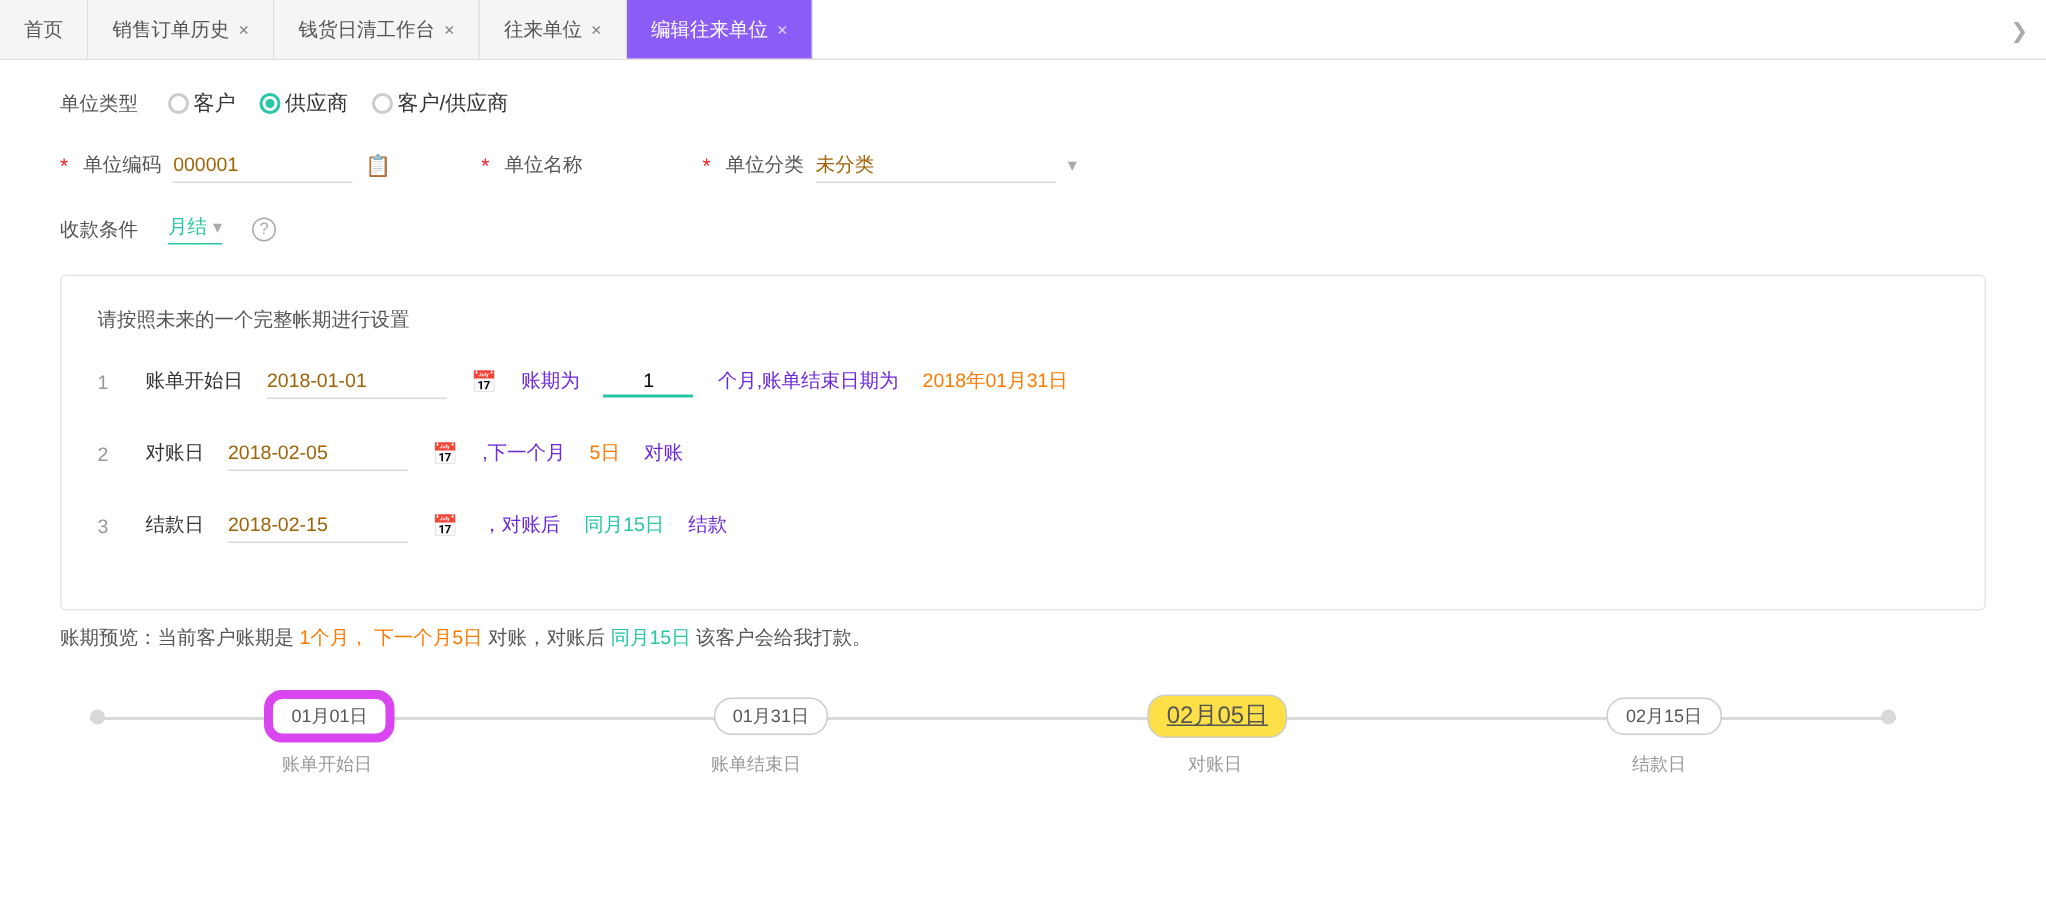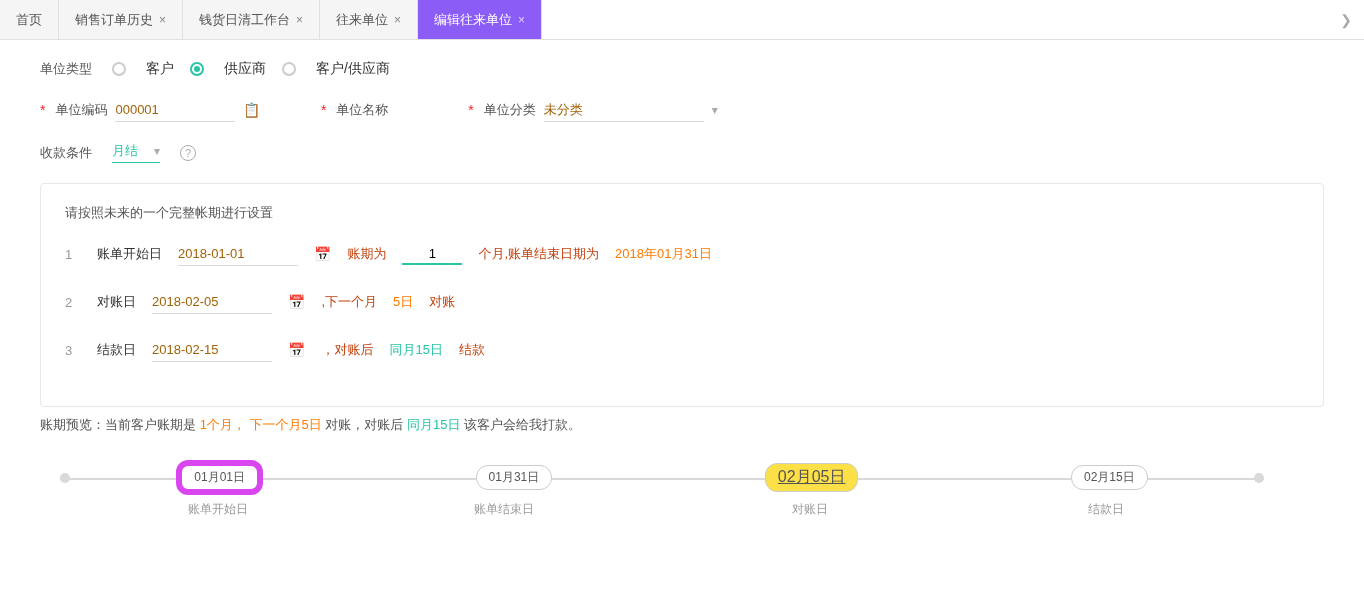--- a/index.html
+++ b/index.html
@@ -69,21 +69,21 @@
 
     
     .radio-group {
       display: flex;
       align-items: center;
       gap: 16px;
     }
     .radio-item {
       display: flex;
       align-items: center;
-      gap: 20px;
+      gap: 3px;
       cursor: pointer;
     }
     .radio-circle {
       width: 14px;
       height: 14px;
       border-radius: 50%;
       border: 2px solid #ccc;
       display: flex;
       align-items: center;
       justify-content: center;
@@ -137,21 +137,21 @@
       justify-content: center;
       font-size: 11px;
       color: #aaa;
       cursor: pointer;
     }
 
     
     .payment-select {
       display: flex;
       align-items: center;
-      gap: 16px;
+      gap: 4px;
       border-bottom: 1px solid #26c6a6;
       padding-bottom: 2px;
     }
     .payment-value {
       color: #26c6a6;
       font-size: 13px;
     }
 
     
     .section-box {
@@ -178,21 +178,21 @@
       font-size: 13px;
       width: 16px;
     }
     .period-label {
       color: #333;
       font-size: 13px;
       white-space: nowrap;
     }
     .period-desc {
       font-size: 13px;
-      color: #c2410c;
+      color: #6d28d9;
     }
     .highlight-orange {
       color: #ff7a00;
     }
     .highlight-teal {
       color: #26c6a6;
     }
     .month-input {
       border: none;
       border-bottom: 2px solid #26c6a6;

